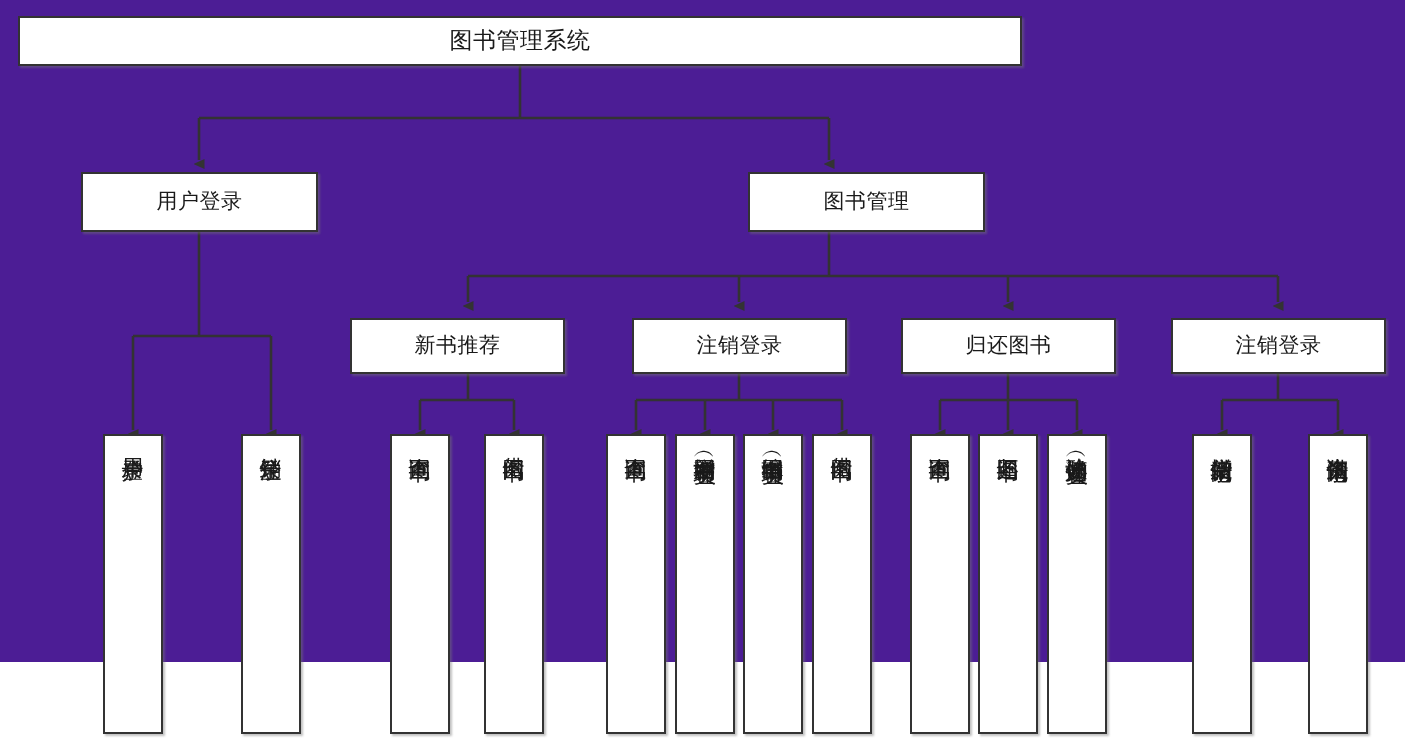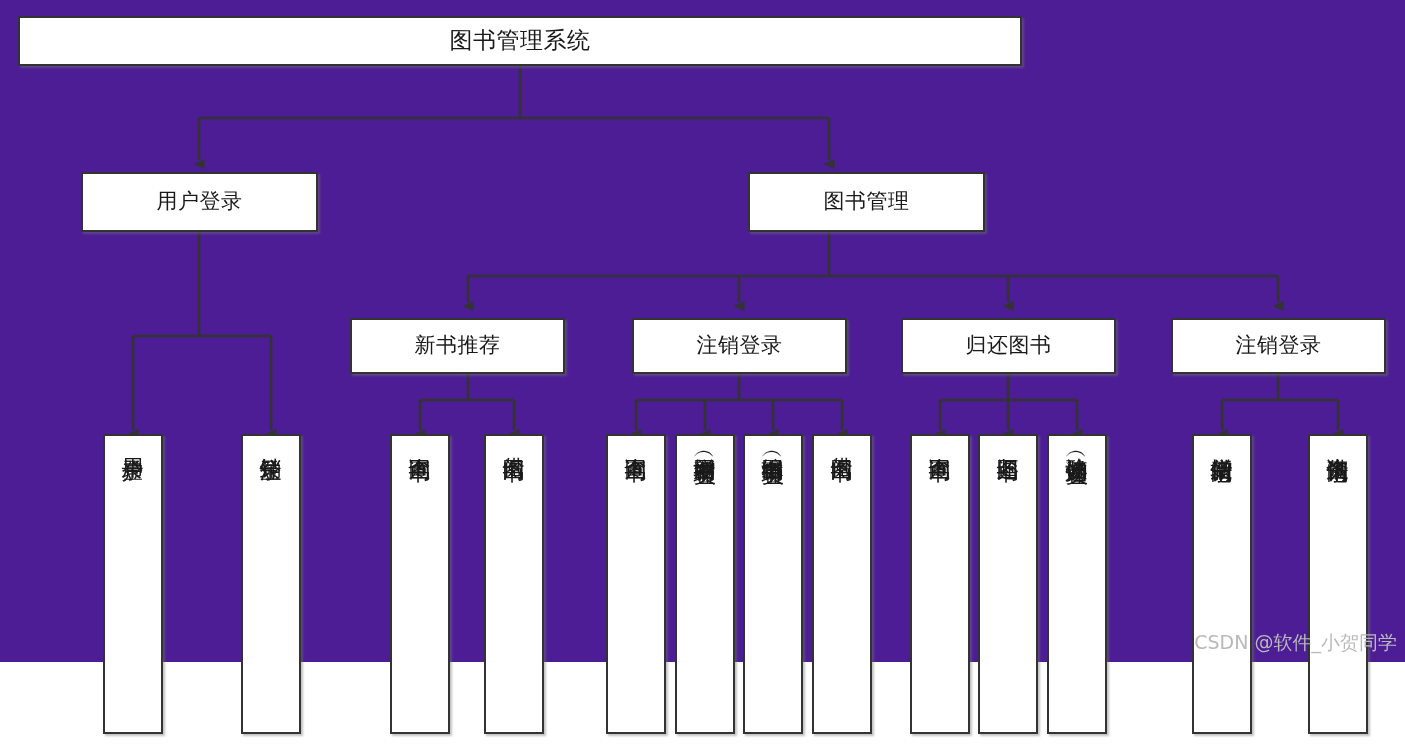--- a/index.html
+++ b/index.html
@@ -193,15 +193,14 @@
   </div>
 
   <div class="node leaf" style="left:1192px;top:434px;width:60px;height:300px;">
     <span class="label">新增借阅记录</span>
   </div>
 
   <div class="node leaf" style="left:1308px;top:434px;width:60px;height:300px;">
     <span class="label">查询借阅记录</span>
   </div>
 
-  <div id="watermark">CSDN @软件_小贺同学</div>
 
 </div>
 
 </body></html>

